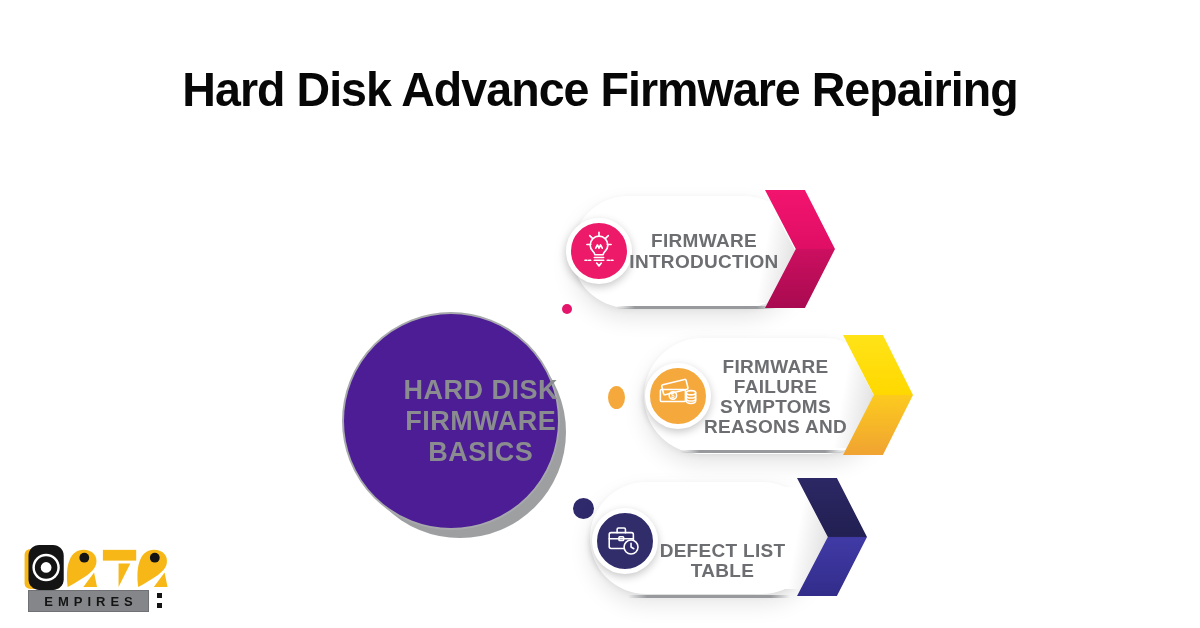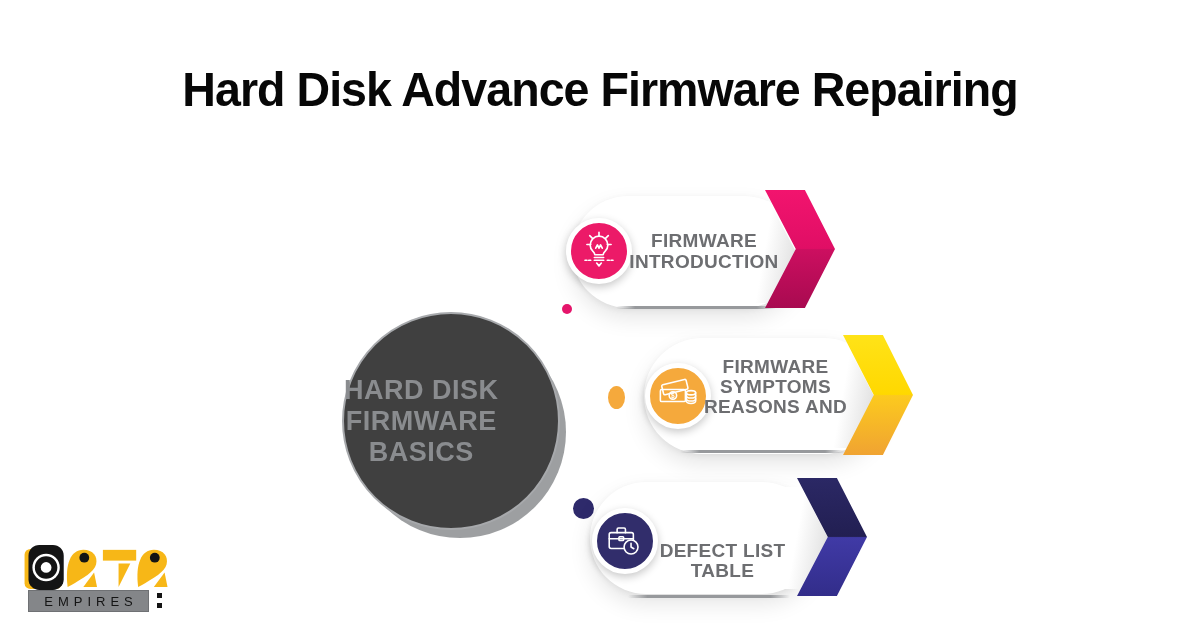--- a/index.html
+++ b/index.html
@@ -13,23 +13,23 @@
     position: absolute; left: 0; right: 0; top: 62px;
     text-align: center;
     font-size: 48px; font-weight: bold; letter-spacing: -1px;
     color: #070707;
     transform: scaleX(0.97);
   }
 
   
   .center-circle {
     position: absolute; left: 342px; top: 312px; width: 218px; height: 218px;
-    background: #404040; border: 2px solid #a7a9ac; border-radius: 50%;
+    background: #4c1d95; border: 2px solid #a7a9ac; border-radius: 50%;
     box-shadow: 9px 11px 0 -3px rgba(140,142,145,0.85);
-    display: flex; align-items: center; justify-content: flex-start;
+    display: flex; align-items: center; justify-content: flex-end;
   }
   .center-circle .cc-text {
     text-align: center; color: #8a8c8f; font-weight: bold;
     font-size: 27px; line-height: 31px; letter-spacing: 0.5px;
   }
   .center-circle .cc-text span { display: block; }
 
   
   .capsule {
     position: absolute; background: #fff; border-radius: 58px;
@@ -100,21 +100,21 @@
   .r3 .row-text { left: 645px; top: 509px; width: 155px; margin-top: 32px; }
   .r3 .underline { left: 628px; top: 595px; width: 162px; }
 
   
   .logo { position: absolute; left: 24px; top: 543px; width: 160px; height: 75px; }
   .logo svg.brand { position: absolute; left: 0; top: 0; width: 148px; height: 47px; }
   .logo .empires-bar {
     position: absolute; left: 4px; top: 47px; width: 121px; height: 22px;
     background: #848689; border: 1px solid #6f7174;
     display: flex; align-items: center; justify-content: center;
-    font-size: 13px; font-weight: normal; letter-spacing: 5px;
+    font-size: 13px; font-weight: bold; letter-spacing: 5px;
     color: #141414; padding-left: 5px;
   }
   .logo .colon { position: absolute; left: 133px; top: 50px; width: 6px; height: 17px; }
   .logo .colon i { position: absolute; left: 0; width: 5px; height: 5px; background: #141414; }
   .logo .colon i.t { top: 0; } .logo .colon i.b { top: 10px; }
 </style>
 </head>
 <body>
 
 <div class="canvas">
@@ -180,20 +180,21 @@
           <path d="M37,24.5 v9 c0,1.4 2.2,2.5 5,2.5 s5,-1.1 5,-2.5 v-9"></path>
           <ellipse cx="42" cy="24.5" rx="5" ry="2.3"></ellipse>
           <path d="M37,27.7 c0,1.4 2.2,2.5 5,2.5 s5,-1.1 5,-2.5"></path>
           <path d="M37,30.9 c0,1.4 2.2,2.5 5,2.5 s5,-1.1 5,-2.5"></path>
         </g>
         <text x="22.5" y="30" font-size="7" font-weight="bold" fill="#fff" text-anchor="middle" font-family="Liberation Sans, sans-serif">$</text>
       </svg>
     </div>
     <div class="row-text small">
       <span>FIRMWARE</span>
+      <span>FAILURE</span>
       <span>SYMPTOMS</span>
       <span>REASONS AND</span>
     </div>
   </div>
 
   <div class="row r3">
     <div class="capsule"></div>
     <div class="underline"></div>
     <div class="white-chevron"></div>
     <div class="arrow navy"></div>

